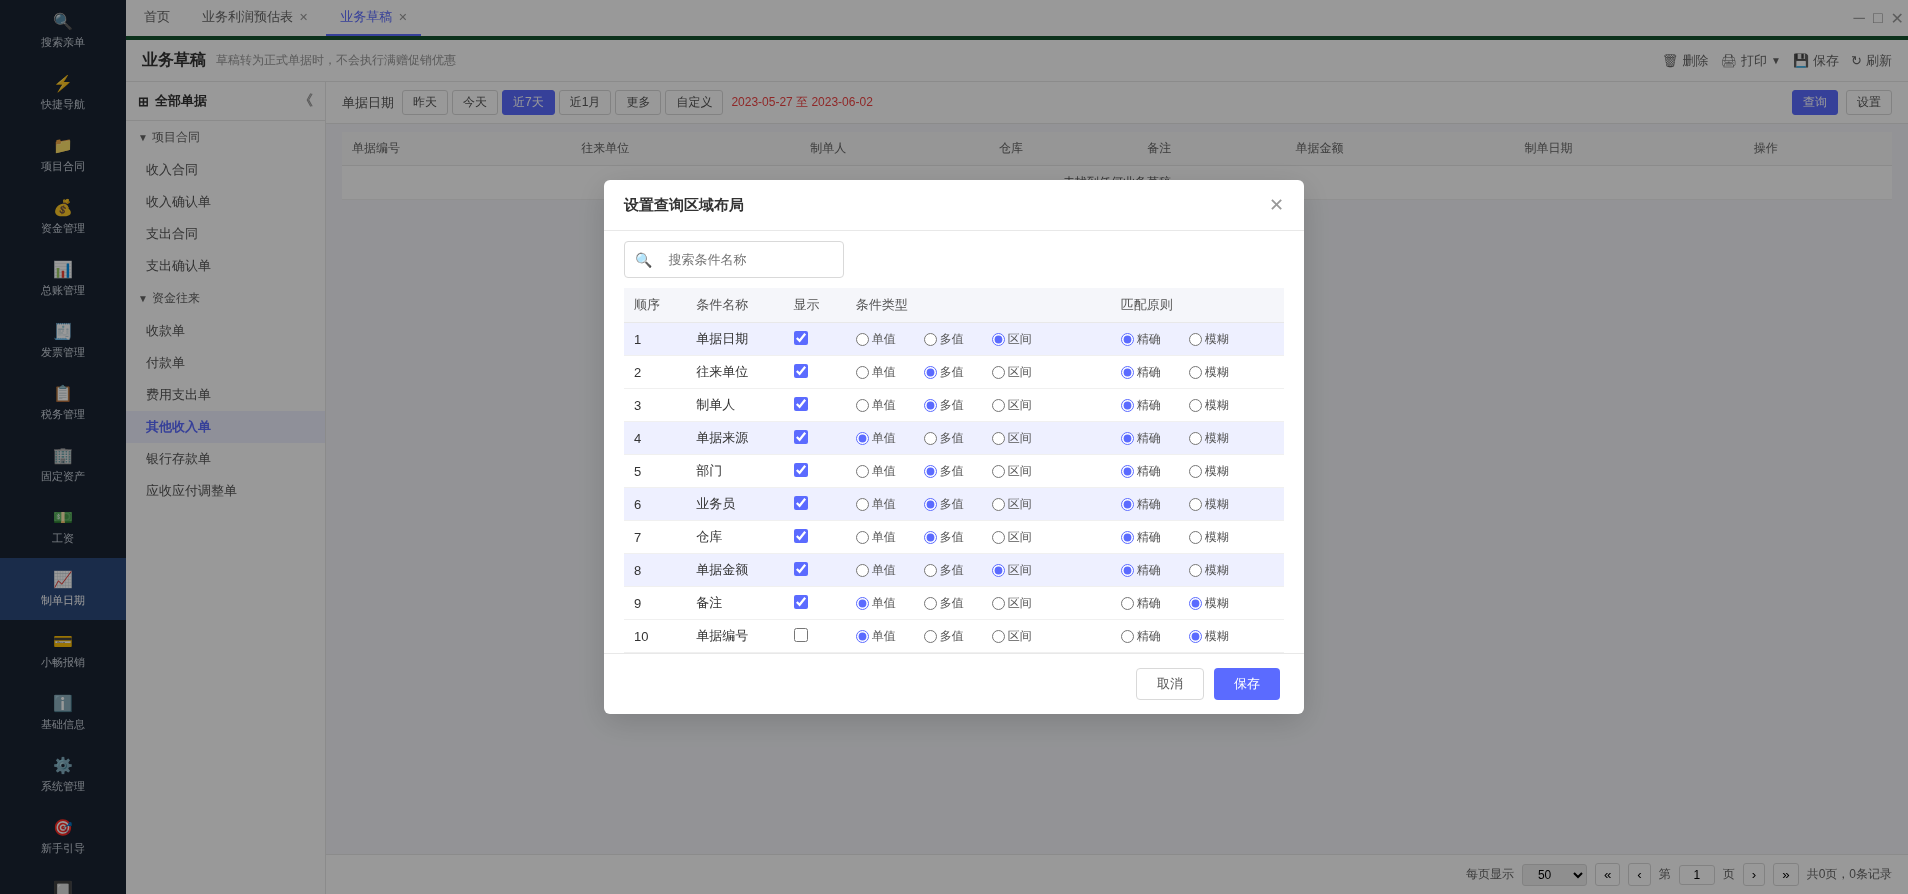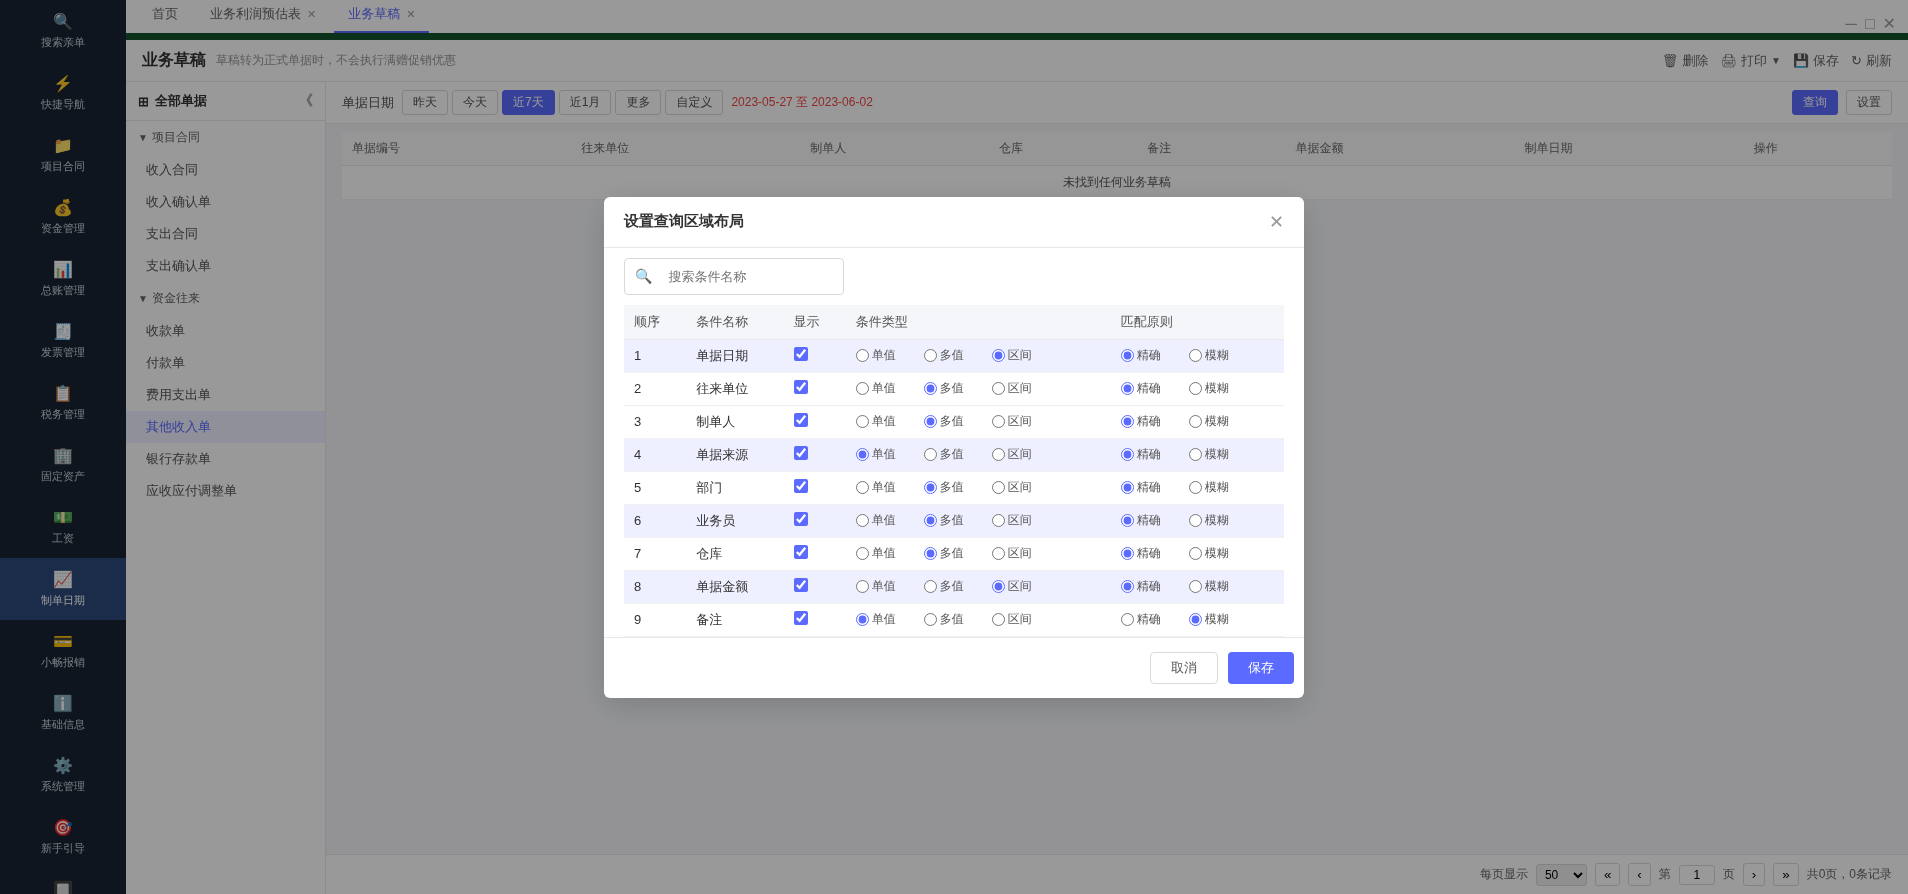--- a/index.html
+++ b/index.html
@@ -11,21 +11,21 @@
     
     .sidebar { width: 126px; background: #1a2332; display: flex; flex-direction: column; color: #c8d0da; flex-shrink: 0; }
     .sidebar-item { display: flex; flex-direction: column; align-items: center; padding: 12px 8px; cursor: pointer; font-size: 12px; gap: 4px; }
     .sidebar-item.active { background: #2c4a7c; color: #fff; }
     .sidebar-icon { font-size: 16px; }
 
     
     .main-area { flex: 1; display: flex; flex-direction: column; overflow: hidden; }
 
     
-    .top-tabs { background: #fff; border-bottom: 7px solid #14532d; display: flex; align-items: flex-end; padding: 0 12px; height: 40px; gap: 4px; }
+    .top-tabs { background: #fff; border-bottom: 4px solid #14532d; display: flex; align-items: center; padding: 0 4px; height: 40px; gap: 4px; }
     .tab { padding: 8px 14px; font-size: 13px; cursor: pointer; color: #666; border-bottom: 2px solid transparent; display: flex; align-items: center; gap: 6px; }
     .tab.active { color: #5b6bff; border-bottom: 2px solid #5b6bff; }
     .tab-close { font-size: 11px; color: #999; cursor: pointer; }
     .top-right { margin-left: auto; display: flex; align-items: center; gap: 8px; color: #999; font-size: 16px; cursor: pointer; }
 
     
     .page-header { background: #fff; padding: 10px 16px; display: flex; align-items: center; justify-content: space-between; border-bottom: 1px solid #e8e8e8; }
     .page-title-area { display: flex; align-items: center; gap: 10px; }
     .page-title { font-size: 16px; font-weight: bold; color: #333; }
     .page-subtitle { font-size: 12px; color: #999; }
@@ -36,21 +36,21 @@
     .content-area { display: flex; flex: 1; overflow: hidden; }
 
     
     .left-nav { width: 200px; background: #fff; border-right: 1px solid #e8e8e8; overflow-y: auto; flex-shrink: 0; }
     .left-nav-header { padding: 10px 12px; display: flex; align-items: center; gap: 6px; font-weight: bold; border-bottom: 1px solid #e8e8e8; cursor: pointer; }
     .left-nav-toggle { font-size: 14px; color: #999; margin-left: auto; }
     .nav-group { }
     .nav-group-title { padding: 8px 12px; color: #666; font-size: 12px; display: flex; align-items: center; gap: 4px; cursor: pointer; }
     .nav-group-title .arrow { font-size: 10px; }
     .nav-item { padding: 7px 12px 7px 20px; font-size: 13px; color: #555; cursor: pointer; }
-    .nav-item.active { background: #eef0ff; color: #5b6bff; font-weight: normal; }
+    .nav-item.active { background: #eef0ff; color: #5b6bff; font-weight: bold; }
 
     
     .table-area { flex: 1; display: flex; flex-direction: column; overflow: hidden; background: #f5f6fa; }
     .table-toolbar { background: #fff; padding: 8px 16px; display: flex; align-items: center; gap: 8px; border-bottom: 1px solid #e8e8e8; flex-wrap: wrap; }
     .toolbar-label { font-size: 13px; color: #555; }
     .toolbar-btn { padding: 3px 10px; border: 1px solid #d9d9d9; border-radius: 3px; background: #fff; font-size: 12px; cursor: pointer; color: #555; }
     .toolbar-btn.active { background: #5b6bff; color: #fff; border-color: #5b6bff; }
     .toolbar-date { font-size: 12px; color: #ef4444; }
     .table-wrapper { flex: 1; overflow: auto; padding: 8px 16px; }
     .data-table { width: 100%; border-collapse: collapse; background: #fff; }
@@ -82,21 +82,21 @@
     .settings-table { width: 100%; border-collapse: collapse; }
     .settings-table th { background: #f5f6fa; padding: 8px 10px; text-align: left; font-size: 13px; font-weight: 500; color: #555; border-bottom: 1px solid #e8e8e8; position: sticky; top: 0; }
     .settings-table td { padding: 7px 10px; border-bottom: 1px solid #f0f0f0; font-size: 13px; }
     .settings-table tr.row-highlight { background: #eef0ff; }
     .radio-group { display: flex; align-items: center; gap: 28px; }
     .radio-item { display: flex; align-items: center; gap: 3px; cursor: pointer; font-size: 12px; color: #555; }
     .radio-item input[type="radio"] { accent-color: #5b6bff; cursor: pointer; }
     .checkbox-item input[type="checkbox"] { accent-color: #5b6bff; cursor: pointer; width: 14px; height: 14px; }
 
     
-    .modal-footer { padding: 14px 10px; border-top: 1px solid #e8e8e8; display: flex; justify-content: flex-end; gap: 10px; }
+    .modal-footer { padding: 14px 24px; border-top: 1px solid #e8e8e8; display: flex; justify-content: flex-end; gap: 10px; }
     .btn-cancel { padding: 6px 20px; border: 1px solid #d9d9d9; border-radius: 4px; background: #fff; font-size: 13px; cursor: pointer; color: #555; }
     .btn-save { padding: 6px 20px; border: none; border-radius: 4px; background: #5b6bff; color: #fff; font-size: 13px; cursor: pointer; }
   </style>
 </head>
 <body>
 
 <div class="app-container">
 
   <div class="sidebar">
 
@@ -283,21 +283,21 @@
                 <td colspan="8" class="no-data">
                   <span>未找到任何业务草稿</span>
                 </td>
               </tr>
             </tbody>
           </table>
         </div>
 
         <div class="pagination-bar">
           <span>每页显示</span>
-          <select style="border:1px solid #d9d9d9;border-radius:3px;padding:2px 4px;font-size:12px;">
+          <select style="border:1px solid #d9d9d9;border-radius:3px;padding:2px 11px;font-size:12px;">
             <option>50</option>
             <option>100</option>
             <option>200</option>
           </select>
           <button class="pagination-btn">«</button>
           <button class="pagination-btn">‹</button>
           <span>第</span>
           <input type="text" value="1" style="width: 36px; text-align: center; border: 1px solid rgb(217, 217, 217); border-radius: 3px; padding: 2px 4px; font-size: 12px;">
           <span>页</span>
           <button class="pagination-btn">›</button>
@@ -582,20 +582,48 @@
     <div class="radio-group">
       <label class="radio-item">
         <input type="radio" name="match_8" style=""> 精确
       </label>
       <label class="radio-item">
         <input type="radio" name="match_8" checked="" style=""> 模糊
       </label>
     </div>
                 </td>
               </tr>
+              <tr>
+                <td>10</td>
+                <td>单据编号</td>
+                <td><label class="checkbox-item"><input type="checkbox" style=""></label></td>
+                <td>
+    <div class="radio-group">
+      <label class="radio-item">
+        <input type="radio" name="type_9" checked="" style=""> 单值
+      </label>
+      <label class="radio-item">
+        <input type="radio" name="type_9" style=""> 多值
+      </label>
+      <label class="radio-item">
+        <input type="radio" name="type_9" style=""> 区间
+      </label>
+    </div>
+                </td>
+                <td>
+    <div class="radio-group">
+      <label class="radio-item">
+        <input type="radio" name="match_9" style=""> 精确
+      </label>
+      <label class="radio-item">
+        <input type="radio" name="match_9" checked="" style=""> 模糊
+      </label>
+    </div>
+                </td>
+              </tr>
             </tbody>
         </table>
       </div>
     </div>
 
     <div class="modal-footer">
       <button class="btn-cancel">取消</button>
       <button class="btn-save">保存</button>
     </div>
   </div>

